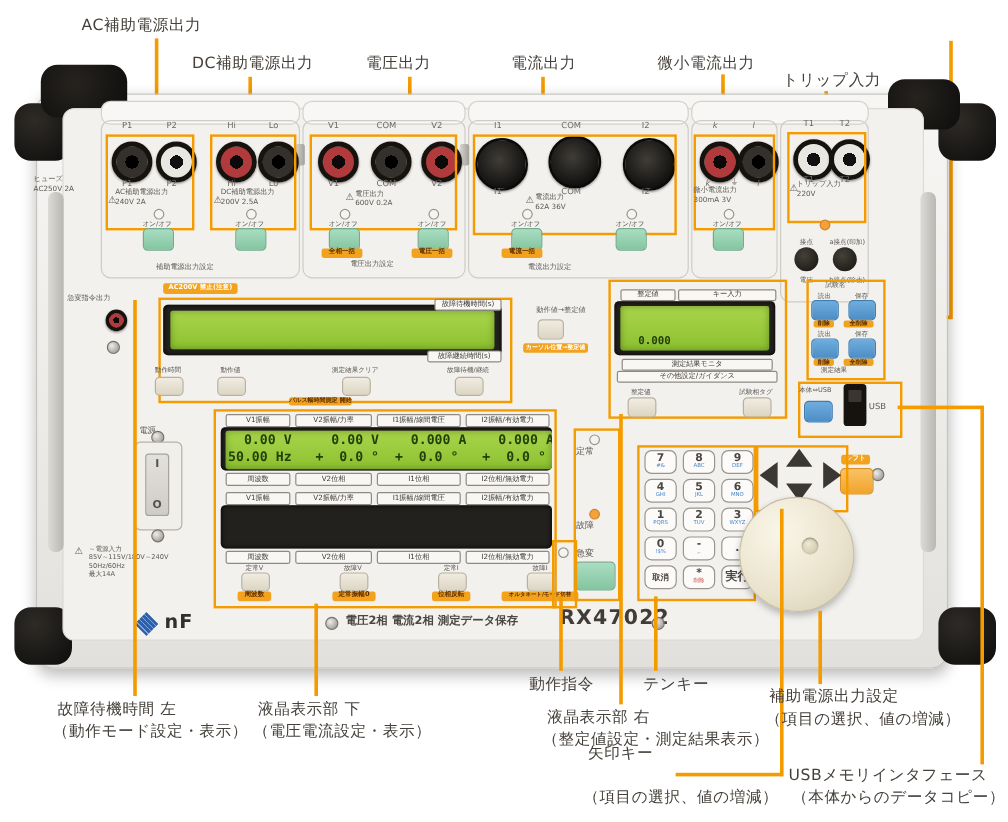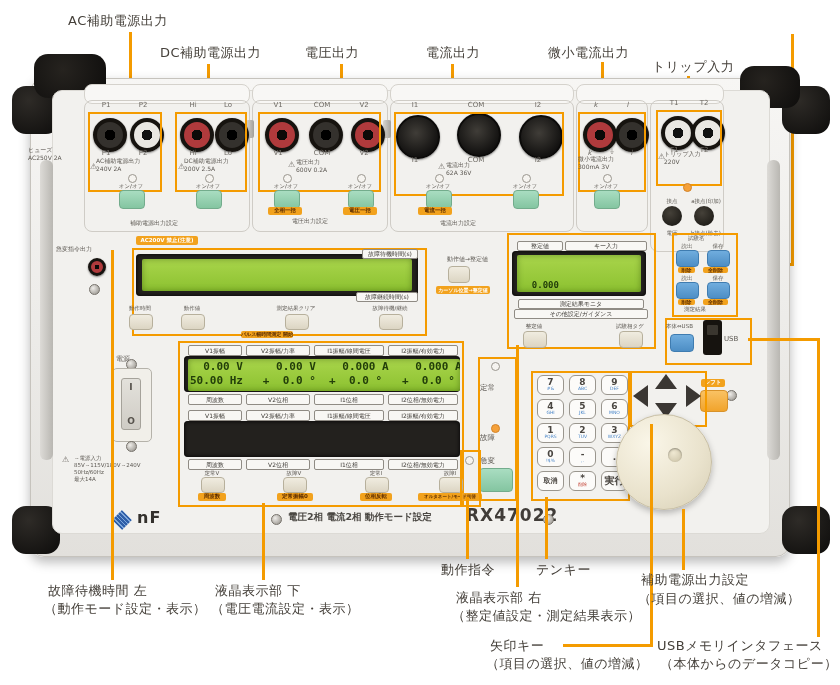--- a/index.html
+++ b/index.html
@@ -283,21 +283,21 @@
   <span class="onoff" style="left:534px;top:323px">整定値</span>
   <span class="onoff" style="left:630px;top:323px">試験相タグ</span>
   <div class="btn btn-cream" style="left:523px;top:331px;width:22px;height:15px"></div>
   <div class="btn btn-cream" style="left:619px;top:331px;width:22px;height:15px"></div>
   <div class="cap" style="left:432px;top:255px;width:56px;text-align:right">動作値→整定値</div>
   <div class="btn btn-cream" style="left:448px;top:266px;width:20px;height:15px"></div>
   <div class="badge wt" style="left:436px;top:286px;width:54px;height:8px;font-size:5px">カーソル位置→整定値</div>
 
   <div class="cobox" style="left:478px;top:357px;width:35px;height:140px"></div>
   <div class="led off" style="left:491px;top:362px"></div>
-  <div class="cap" style="left:480px;top:383px;width:30px;font-size:7.5px">定常</div>
+  <div class="cap" style="left:480px;top:371px;width:30px;font-size:7.5px">定常</div>
   <div class="led orange" style="left:491px;top:424px"></div>
   <div class="cap" style="left:480px;top:433px;width:30px;font-size:7.5px">故障</div>
   <div class="cap" style="left:480px;top:456px;width:30px;font-size:7.5px">急変</div>
   <div class="btn btn-mint" style="left:479px;top:468px;width:32px;height:22px"></div>
 
   <div class="cobox" style="left:672px;top:233px;width:62px;height:80px"></div>
   <div class="cap" style="left:688px;top:235px;width:30px;font-size:5.5px">試験名</div>
   <span class="onoff" style="left:687px;top:243px">読出</span>
   <span class="onoff" style="left:718px;top:243px">保存</span>
   <div class="btn btn-blue" style="left:676px;top:250px;width:21px;height:15px"></div>
@@ -439,21 +439,21 @@
   <div class="badge" style="left:198px;top:493px;width:28px;height:8px">周波数</div>
   <div class="badge" style="left:277px;top:493px;width:36px;height:8px">定常振幅0</div>
   <div class="badge" style="left:360px;top:493px;width:32px;height:8px">位相反転</div>
   <div class="badge" style="left:418px;top:493px;width:64px;height:8px;font-size:4.5px">オルタネート/モード切替</div>
   <div class="cobox" style="left:460px;top:450px;width:17px;height:53px"></div>
   <div class="led off" style="left:465px;top:456px"></div>
 
   <div class="diamond"></div>
   <div class="logotext">nF</div>
   <div class="screw" style="left:271px;top:514px"></div>
-  <div class="abs" style="left:288px;top:511px;font-size:9.5px;font-weight:bold;color:#4a4742;white-space:nowrap">電圧2相 電流2相 動作モード設定</div>
+  <div class="abs" style="left:288px;top:511px;font-size:9.5px;font-weight:bold;color:#4a4742;white-space:nowrap">電圧2相 電流2相 測定データ保存</div>
   <div class="abs" style="left:466px;top:505px;font-size:17px;font-weight:bold;color:#403c38;letter-spacing:1px">RX47022</div>
   <div class="screw" style="left:543px;top:514px"></div>
 
   <div class="co-line" style="left:111px;top:250px;width:2.5px;height:330px"></div>
   <div class="co-line" style="left:262px;top:503px;width:2.5px;height:77px"></div>
   <div class="co-line" style="left:466px;top:497px;width:2.5px;height:62px"></div>
   <div class="co-line" style="left:545px;top:497px;width:2.5px;height:62px"></div>
   <div class="co-line" style="left:516px;top:345px;width:2.5px;height:242px"></div>
   <div class="co-line" style="left:682px;top:509px;width:2.5px;height:61px"></div>
   <div class="co-line" style="left:650px;top:424px;width:2.5px;height:223px"></div>
@@ -464,18 +464,18 @@
   <div class="co-label" style="left:48px;top:582px">故障待機時間 左</div>
   <div class="co-label" style="left:44px;top:600px">（動作モード設定・表示）</div>
   <div class="co-label" style="left:215px;top:582px">液晶表示部 下</div>
   <div class="co-label" style="left:211px;top:600px">（電圧電流設定・表示）</div>
   <div class="co-label" style="left:441px;top:561px">動作指令</div>
   <div class="co-label" style="left:536px;top:561px">テンキー</div>
   <div class="co-label" style="left:456px;top:589px">液晶表示部 右</div>
   <div class="co-label" style="left:452px;top:607px">（整定値設定・測定結果表示）</div>
   <div class="co-label" style="left:641px;top:571px">補助電源出力設定</div>
   <div class="co-label" style="left:638px;top:590px">（項目の選択、値の増減）</div>
-  <div class="co-label" style="left:490px;top:637px">矢印キー</div>
+  <div class="co-label" style="left:490px;top:619px">矢印キー</div>
   <div class="co-label" style="left:486px;top:655px">（項目の選択、値の増減）</div>
   <div class="co-label" style="left:657px;top:637px">USBメモリインタフェース</div>
   <div class="co-label" style="left:660px;top:655px">（本体からのデータコピー）</div>
 
 </div>
 
 </body></html>

